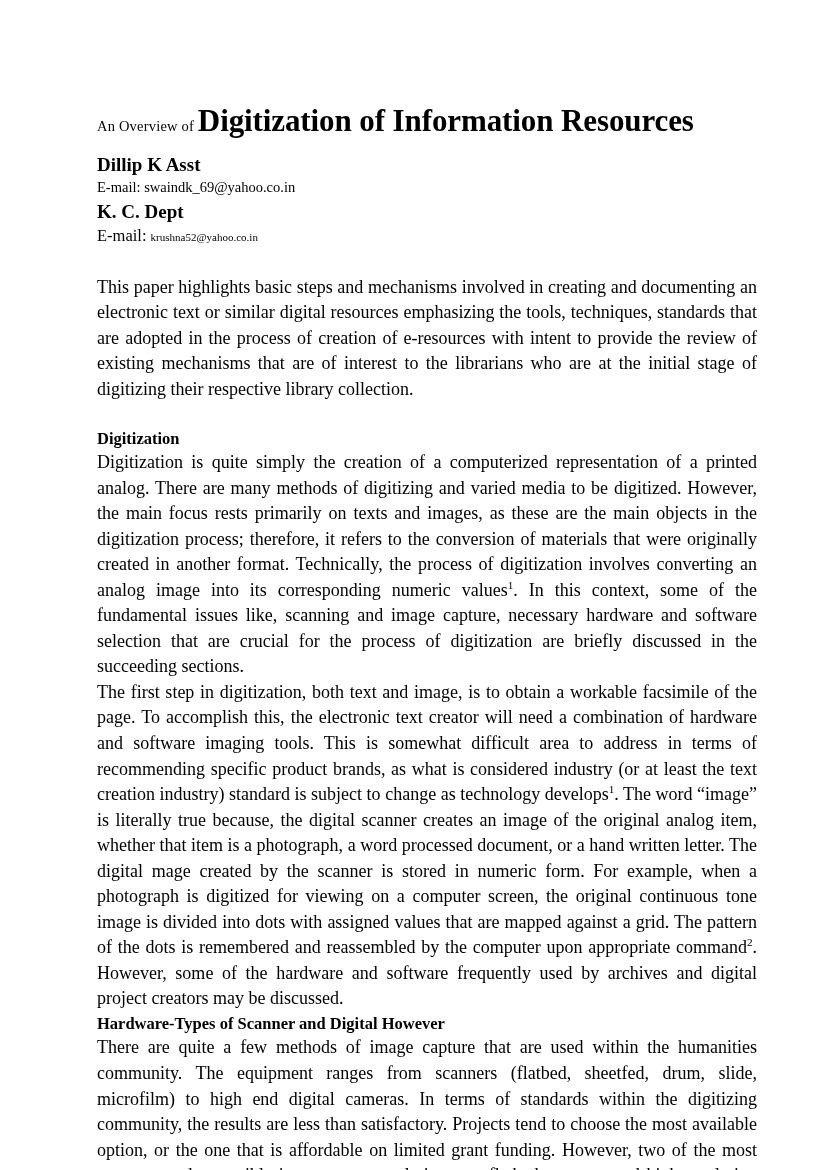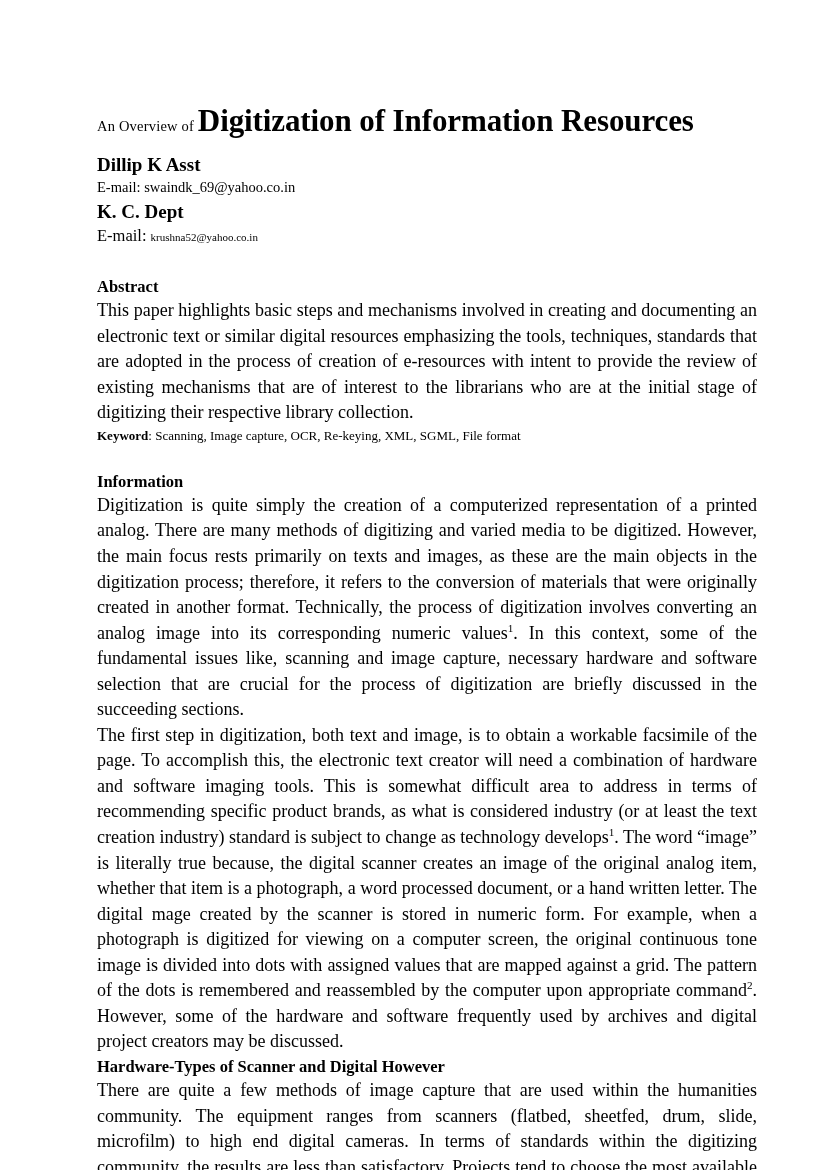--- a/index.html
+++ b/index.html
@@ -119,29 +119,27 @@
     </div>
 
     <div class="author-block second">
       <div class="author-name">K. C. Dept</div>
       <div class="author-email mixed"><span class="email-label">E-mail: </span><span class="email-addr">krushna52@yahoo.co.in</span></div>
     </div>
 
     <div class="gap-abstract"></div>
 
     <div class="section">
-      <div class="section-heading">Abstract</div>
       <p class="body-text">This paper highlights basic steps and mechanisms involved in creating and documenting an electronic text or similar digital resources emphasizing the tools, techniques, standards that are adopted in the process of creation of e-resources with intent to provide the review of existing mechanisms that are of interest to the librarians who are at the initial stage of digitizing their respective library collection.</p>
-      <p class="keyword-line"><span class="kw-label">Keyword</span><span>: </span><span>Scanning, Image capture, OCR, Re-keying, XML, SGML, File format</span></p>
     </div>
 
     <div class="gap-intro"></div>
 
     <div class="section">
-      <div class="section-heading">Information</div>
+      <div class="section-heading">Digitization</div>
       <p class="body-text"><span>Digitization is quite simply the creation of a computerized representation of a printed analog. There are many methods of digitizing and varied media to be digitized. However, the main focus rests primarily on texts and images, as these are the main objects in the digitization process; therefore, it refers to the conversion of materials that were originally created in another format. Technically, the process of digitization involves converting an analog image into its corresponding numeric values</span><sup>1</sup><span>. In this context, some of the fundamental issues like, scanning and image capture, necessary hardware and software selection that are crucial for the process of digitization are briefly discussed in the succeeding sections.</span></p>
     </div>
 
     <div class="section">
       <p class="body-text"><span>The first step in digitization, both text and image, is to obtain a workable facsimile of the page. To accomplish this, the electronic text creator will need a combination of hardware and software imaging tools. This is somewhat difficult area to address in terms of recommending specific product brands, as what is considered industry (or at least the text creation industry) standard is subject to change as technology develops</span><sup>1</sup><span>. The word “image” is literally true because, the digital scanner creates an image of the original analog item, whether that item is a photograph, a word processed document, or a hand written letter. The digital mage created by the scanner is stored in numeric form. For example, when a photograph is digitized for viewing on a computer screen, the original continuous tone image is divided into dots with assigned values that are mapped against a grid. The pattern of the dots is remembered and reassembled by the computer upon appropriate command</span><sup>2</sup><span>. However, some of the hardware and software frequently used by archives and digital project creators may be discussed.</span></p>
     </div>
 
     <div class="section">
       <div class="section-heading">Hardware-Types of Scanner and Digital However</div>
       <p class="body-text"><span>There are quite a few methods of image capture that are used within the humanities community. The equipment ranges from scanners (flatbed, sheetfed, drum, slide, microfilm) to high end digital cameras. In terms of standards within the digitizing community, the results are less than satisfactory. Projects tend to choose the most available option, or the one that is affordable on limited grant funding. However, two of the most common and accessible image capture solutions are flatbed scanners and high resolution digital cameras</span><sup>1</sup><span>.</span></p>

